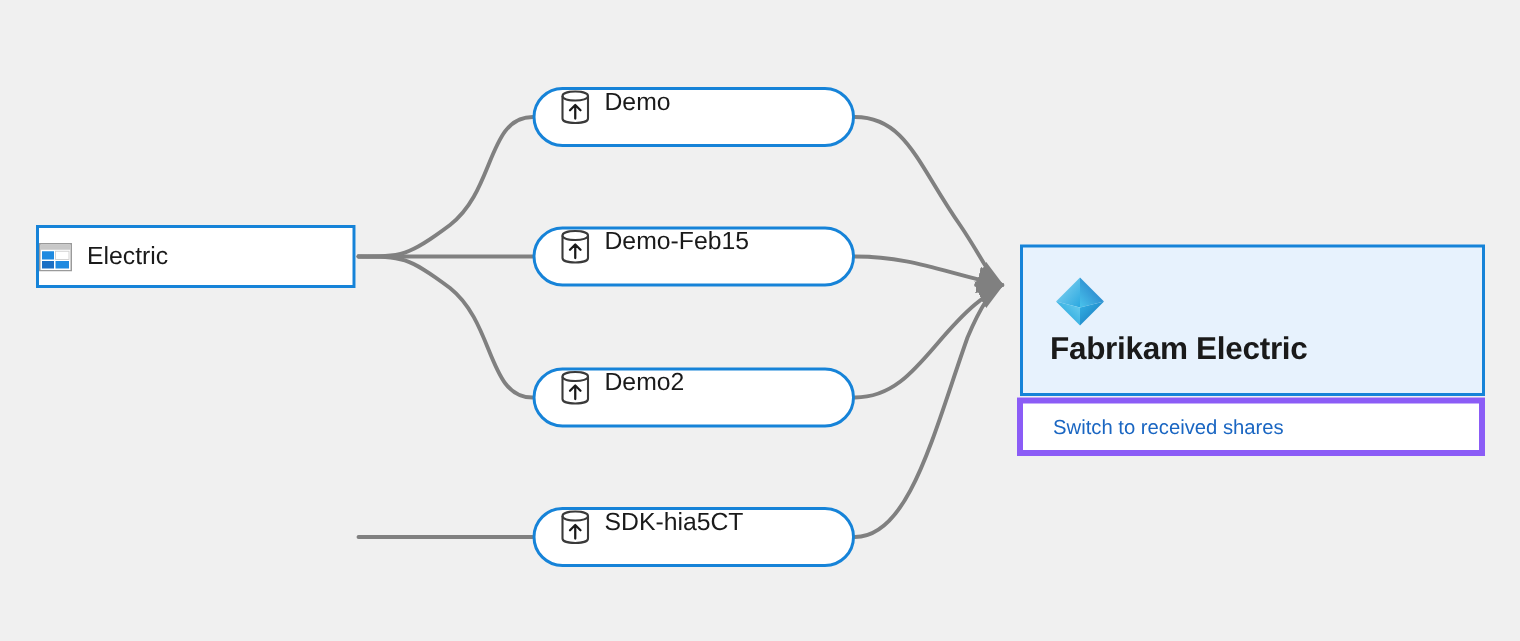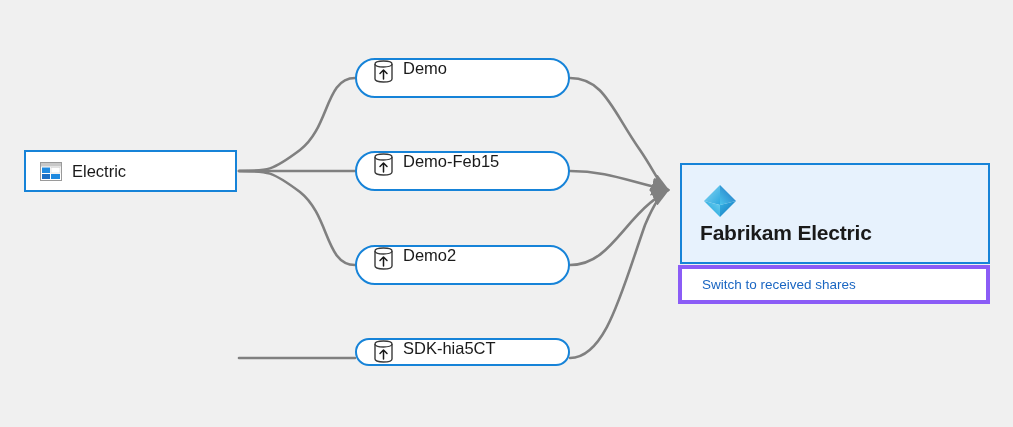--- a/index.html
+++ b/index.html
@@ -31,21 +31,20 @@
     pointer-events: none;
   }
   
   .src-node {
     position: absolute;
     box-sizing: border-box;
     background: #ffffff;
     border: 2px solid #1683d8;
     display: flex;
     align-items: center;
-    padding-left: 14px;
     gap: 10px;
   }
   .src-label {
     font-size: 16.5px;
     color: #1a1a1a;
     line-height: 1;
     white-space: nowrap;
   }
   .win-icon {
     width: 22px;
@@ -184,21 +183,21 @@
 
   <div class="pill-node" style="left:355px; top:245px; width:215px; height:40px;">
     <svg class="db-icon" viewBox="0 0 21 23" xmlns="http://www.w3.org/2000/svg">
       <path d="M2 4 C2 2, 6 1, 10.5 1 C15 1, 19 2, 19 4 L19 19 C19 21, 15 22, 10.5 22 C6 22, 2 21, 2 19 Z" fill="#ffffff" stroke="#3a3a3a" stroke-width="1.4"></path>
       <path d="M2 4 C2 6, 6 7, 10.5 7 C15 7, 19 6, 19 4" fill="none" stroke="#3a3a3a" stroke-width="1.3"></path>
       <path d="M10.5 19 L10.5 10 M10.5 10 L7 13.5 M10.5 10 L14 13.5" fill="none" stroke="#1a1a1a" stroke-width="1.5" stroke-linecap="round"></path>
     </svg>
     <span class="pill-label">Demo2</span>
   </div>
 
-  <div class="pill-node" style="left:355px; top:338px; width:215px; height:28px;">
+  <div class="pill-node" style="left:355px; top:338px; width:215px; height:40px;">
     <svg class="db-icon" viewBox="0 0 21 23" xmlns="http://www.w3.org/2000/svg">
       <path d="M2 4 C2 2, 6 1, 10.5 1 C15 1, 19 2, 19 4 L19 19 C19 21, 15 22, 10.5 22 C6 22, 2 21, 2 19 Z" fill="#ffffff" stroke="#3a3a3a" stroke-width="1.4"></path>
       <path d="M2 4 C2 6, 6 7, 10.5 7 C15 7, 19 6, 19 4" fill="none" stroke="#3a3a3a" stroke-width="1.3"></path>
       <path d="M10.5 19 L10.5 10 M10.5 10 L7 13.5 M10.5 10 L14 13.5" fill="none" stroke="#1a1a1a" stroke-width="1.5" stroke-linecap="round"></path>
     </svg>
     <span class="pill-label">SDK-hia5CT</span>
   </div>
 
   <div id="dest-panel">
     <svg id="dest-logo" viewBox="0 0 40 38" xmlns="http://www.w3.org/2000/svg">

